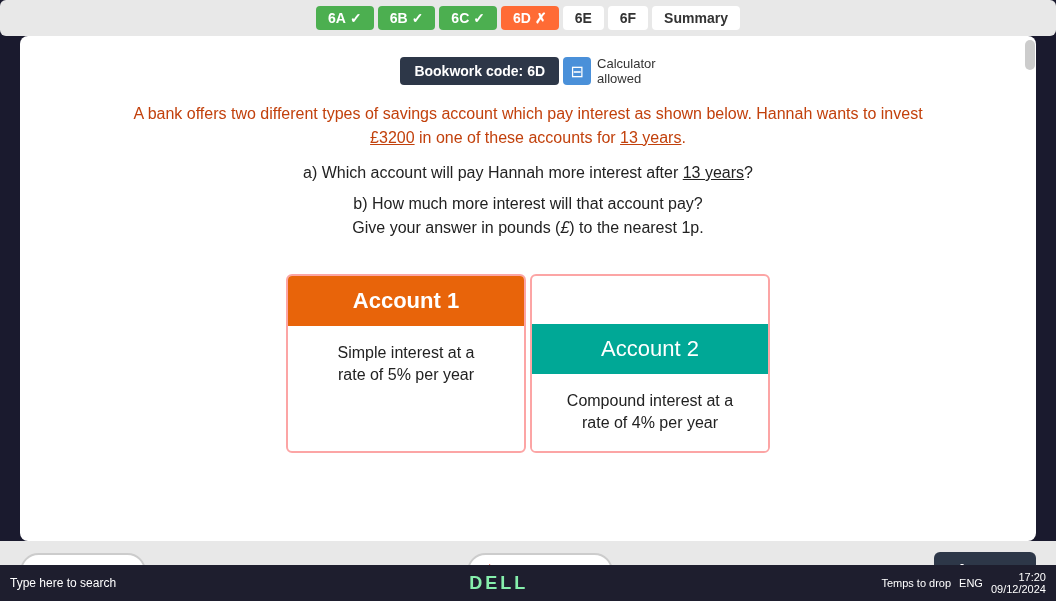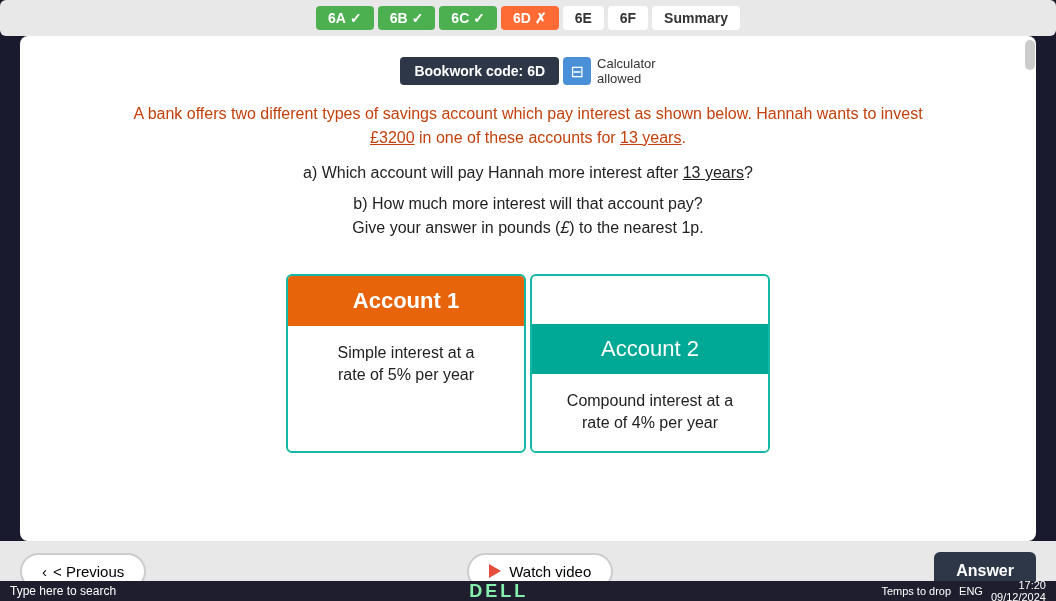--- a/index.html
+++ b/index.html
@@ -117,21 +117,21 @@
     }
 
     
     .accounts-container {
       display: flex;
       gap: 4px;
       margin-top: 10px;
     }
     .account-card {
       width: 240px;
-      border: 2px solid #14b8a6;
+      border: 2px solid #fca5a5;
       border-radius: 6px;
       overflow: hidden;
       text-align: center;
     }
     .account-header-orange {
       background: #e8640a;
       color: white;
       padding: 12px;
       font-size: 22px;
       font-weight: bold;
@@ -326,21 +326,21 @@
   <button class="watch-btn">
     <span class="play-icon"></span>
     <span>Watch video</span>
   </button>
 
   <button class="answer-btn">
     <span>Answer</span>
   </button>
 </div>
 
-<div style="position:absolute;bottom:0;left:0;right:0;height:20px;background:#1e1e2e;display:flex;align-items:center;justify-content:space-between;padding:0 10px;">
+<div style="position:absolute;bottom:0;left:0;right:0;height:36px;background:#1e1e2e;display:flex;align-items:center;justify-content:space-between;padding:0 10px;">
   <div style="display:flex;align-items:center;gap:8px;">
     <span style="color:white;font-size:12px;">Type here to search</span>
   </div>
   <div style="color:#86efac;font-size:18px;font-weight:bold;letter-spacing:3px;">DELL</div>
   <div style="display:flex;align-items:center;gap:8px;color:white;font-size:11px;">
     <span>Temps to drop</span>
     <span>ENG</span>
     <div style="display:flex;flex-direction:column;align-items:flex-end;">
       <span>17:20</span>
       <span>09/12/2024</span>

